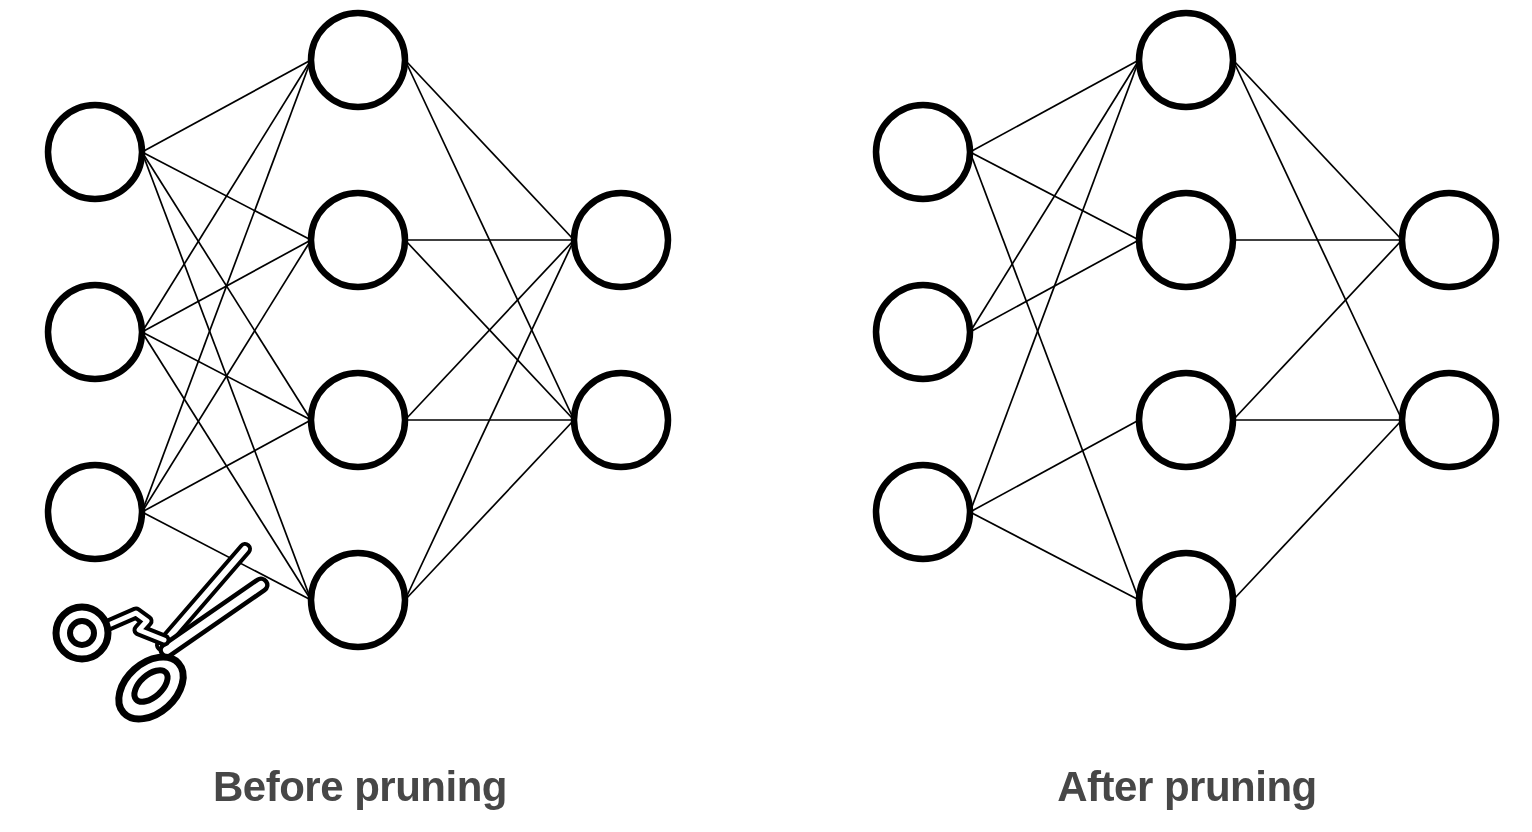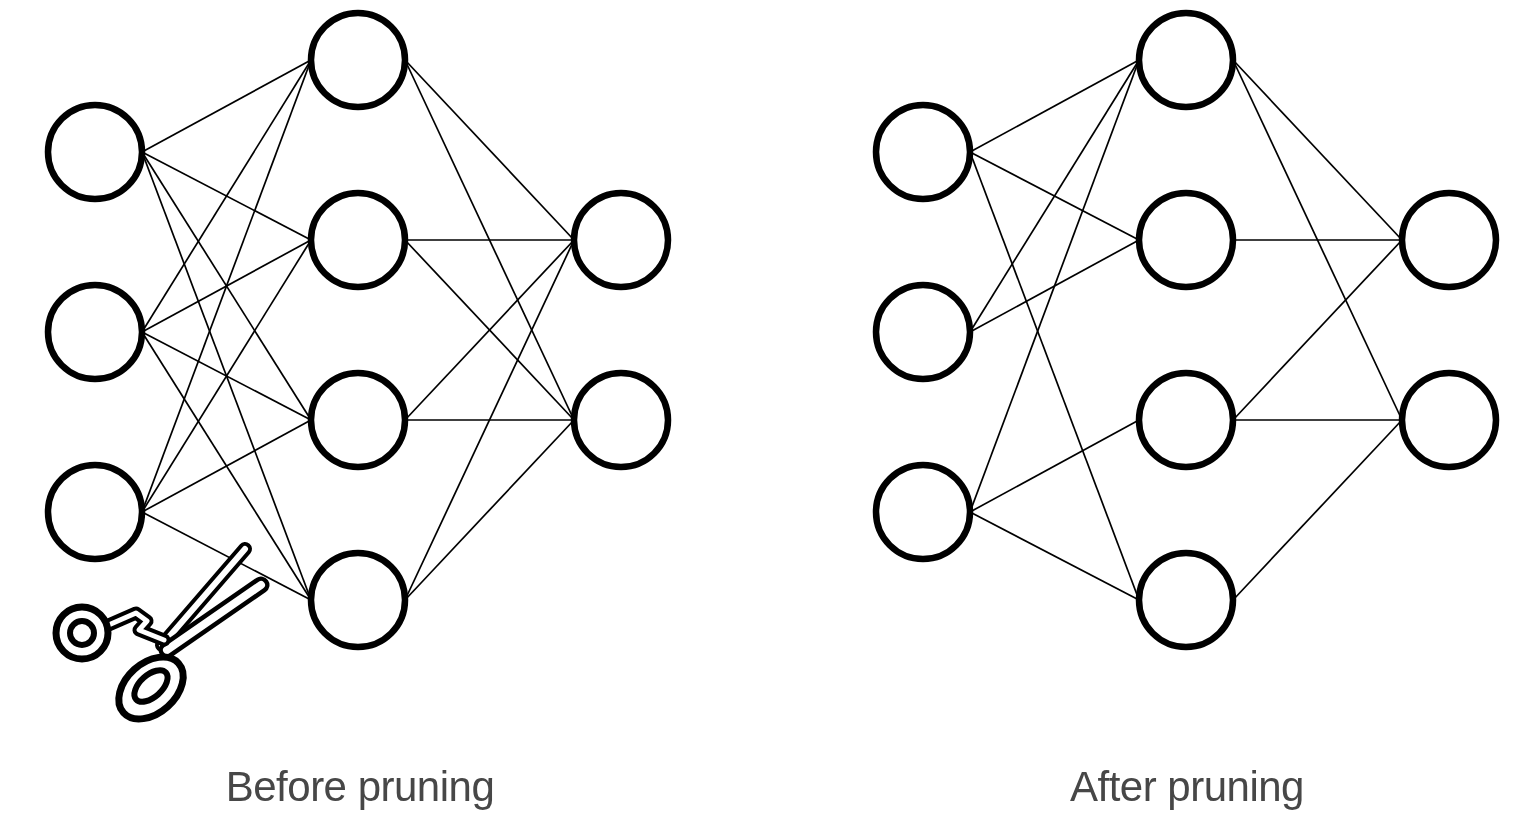--- a/index.html
+++ b/index.html
@@ -7,20 +7,21 @@
     padding: 0;
     background: #ffffff;
   }
   #stage {
     position: relative;
     width: 1532px;
     height: 832px;
     background: #ffffff;
     overflow: hidden;
     font-family: "Liberation Sans", sans-serif;
+    font-weight: bold;
   }
   svg { display: block; }
   .caption {
     font-family: "Liberation Sans", sans-serif;
     letter-spacing: -0.5px;
   }
   
   .blade-outer  { stroke: #000; stroke-width: 14; stroke-linecap: round; }
   .blade-inner  { stroke: #fff; stroke-width: 6;  stroke-linecap: round; }
   .blade2-outer { stroke: #000; stroke-width: 17; stroke-linecap: round; }

